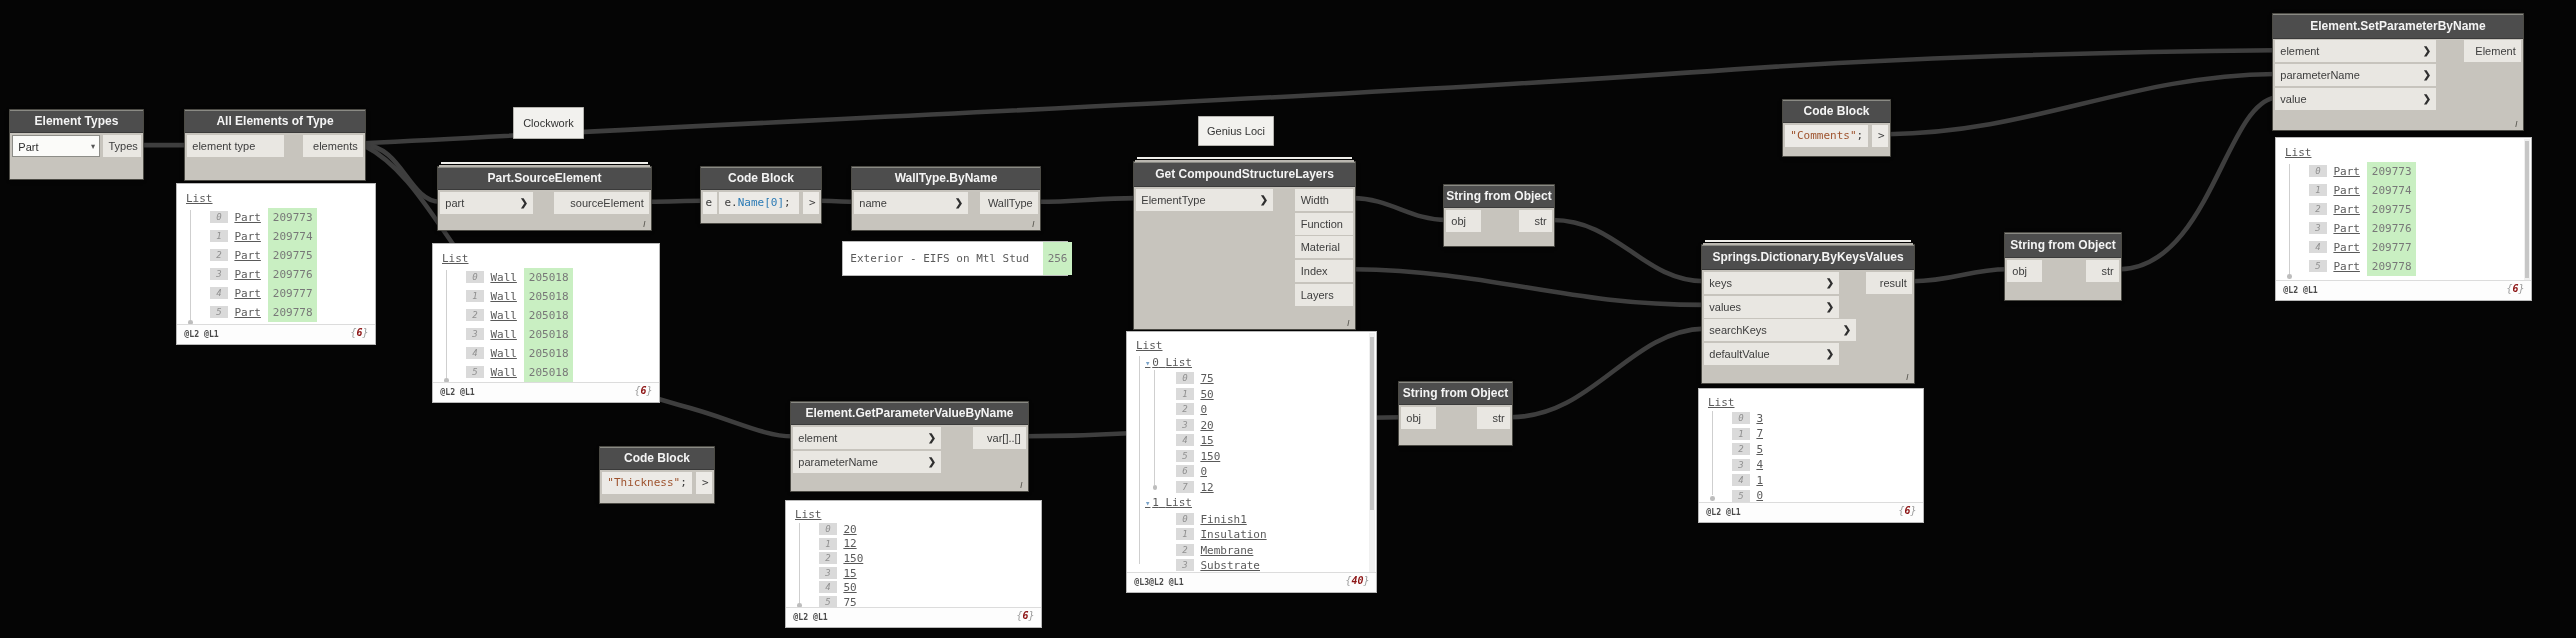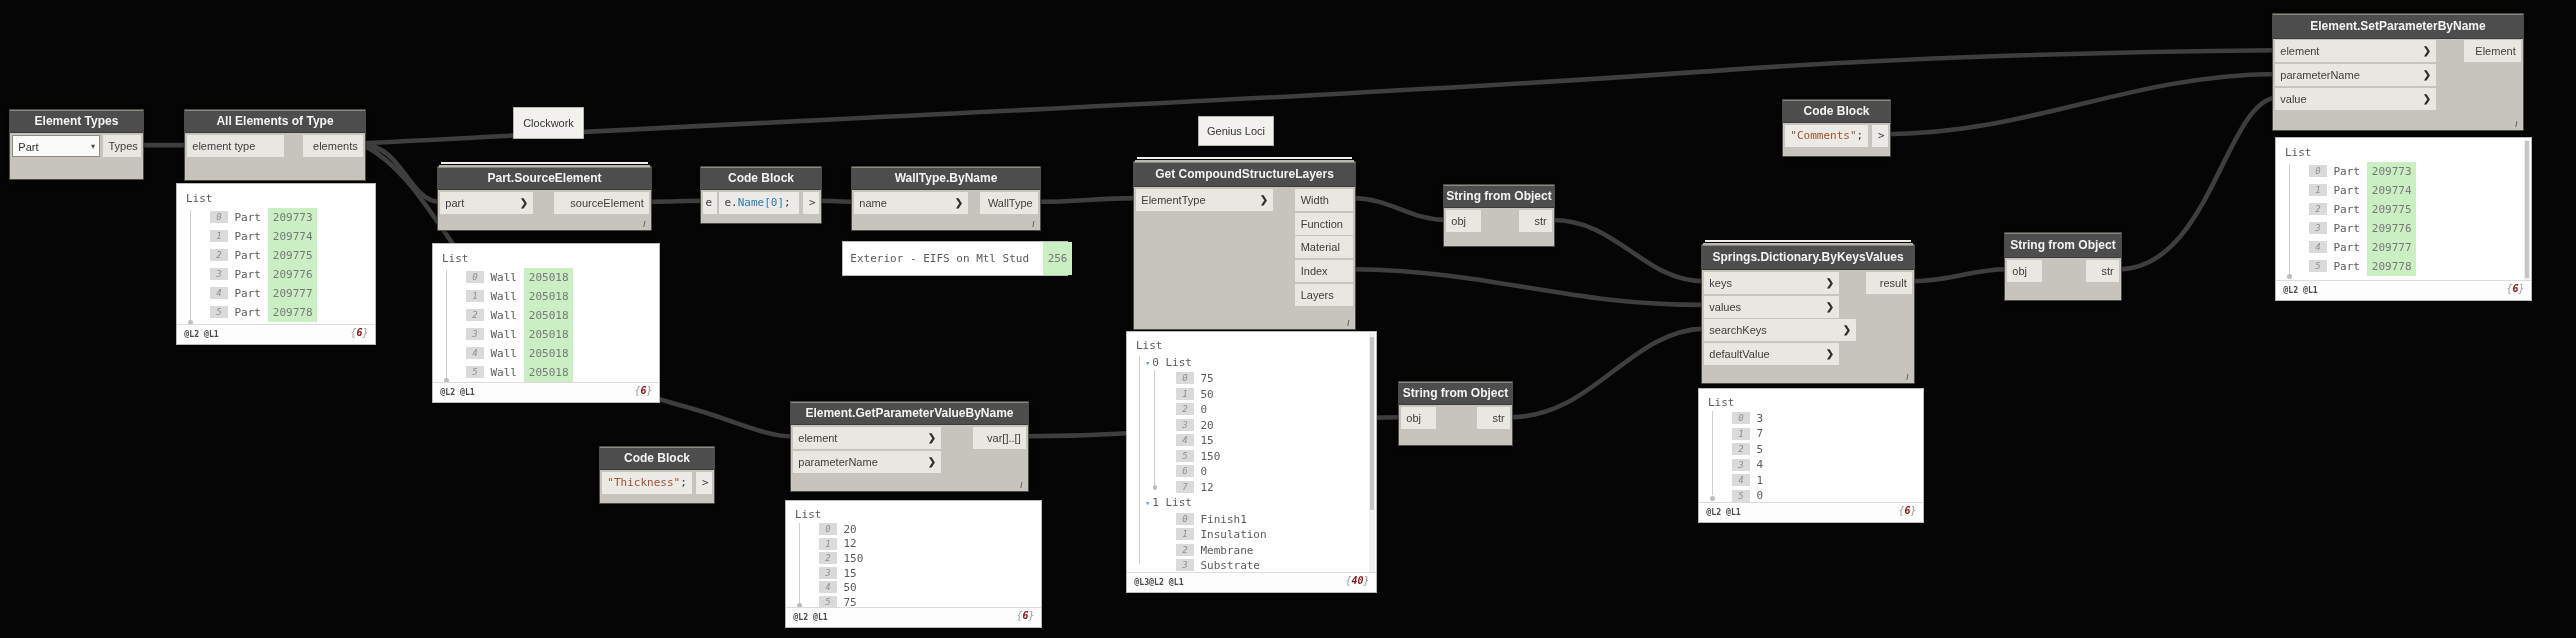--- a/index.html
+++ b/index.html
@@ -25,21 +25,21 @@
   .strip.s2{left:0.9px;right:0.9px;background:#b9b6af;}
   .drop{position:absolute;height:22px;line-height:22px;background:#fbfbf9;border:0.9px solid #8d8d88;
         box-sizing:border-box;font-size:11px;color:#2f2f2f;padding:0 14.6px 0 5.5px;}
   .drop .dar{position:absolute;right:3.7px;top:0;font-size:8.2px;color:#555;}
 
   .note{position:absolute;z-index:2;background:#f2f1ee;color:#333;font-size:11px;
         display:flex;align-items:center;justify-content:center;box-shadow:0 0 0 0.9px #c9c8c2;}
 
   .panel{position:absolute;z-index:3;background:#ffffff;border:0.9px solid #b9b9b9;box-sizing:border-box;
          font-family:"DejaVu Sans Mono",monospace;color:#5a5a5a;font-size:11px;}
-  .pbody{position:absolute;left:0;right:12px;top:0;overflow:hidden;padding:6.4px 7.3px 0 9px;box-sizing:border-box;}
+  .pbody{position:absolute;left:0;right:12px;top:0;overflow:hidden;padding:6.4px 7.3px 0 9px;box-sizing:border-box;text-decoration:underline;}
   .prow{position:relative;white-space:nowrap;}
   .idx{display:inline-block;min-width:18px;text-align:center;background:#dadada;color:#8f8f8f;
        font-style:italic;font-size:9px;line-height:12px;vertical-align:0.9px;margin-right:6.4px;}
   .gid{display:inline-block;background:#c9efc2;color:#787878;padding:0 4.6px;margin-left:7.3px;}
   .pfoot{position:absolute;left:0;right:0;bottom:0;height:19px;border-top:0.9px solid #dcdcdc;
          background:#fdfdfd;}
   .lvl{position:absolute;left:7.3px;top:3.7px;font-size:8.2px;font-weight:bold;color:#4a4a4a;letter-spacing:0;}
   .cnt{position:absolute;right:6.4px;top:1.8px;font-size:10px;font-style:italic;}
   .cnt .br{color:#9a9a9a;}
   .cnt .n{color:#8d1515;font-weight:bold;}

